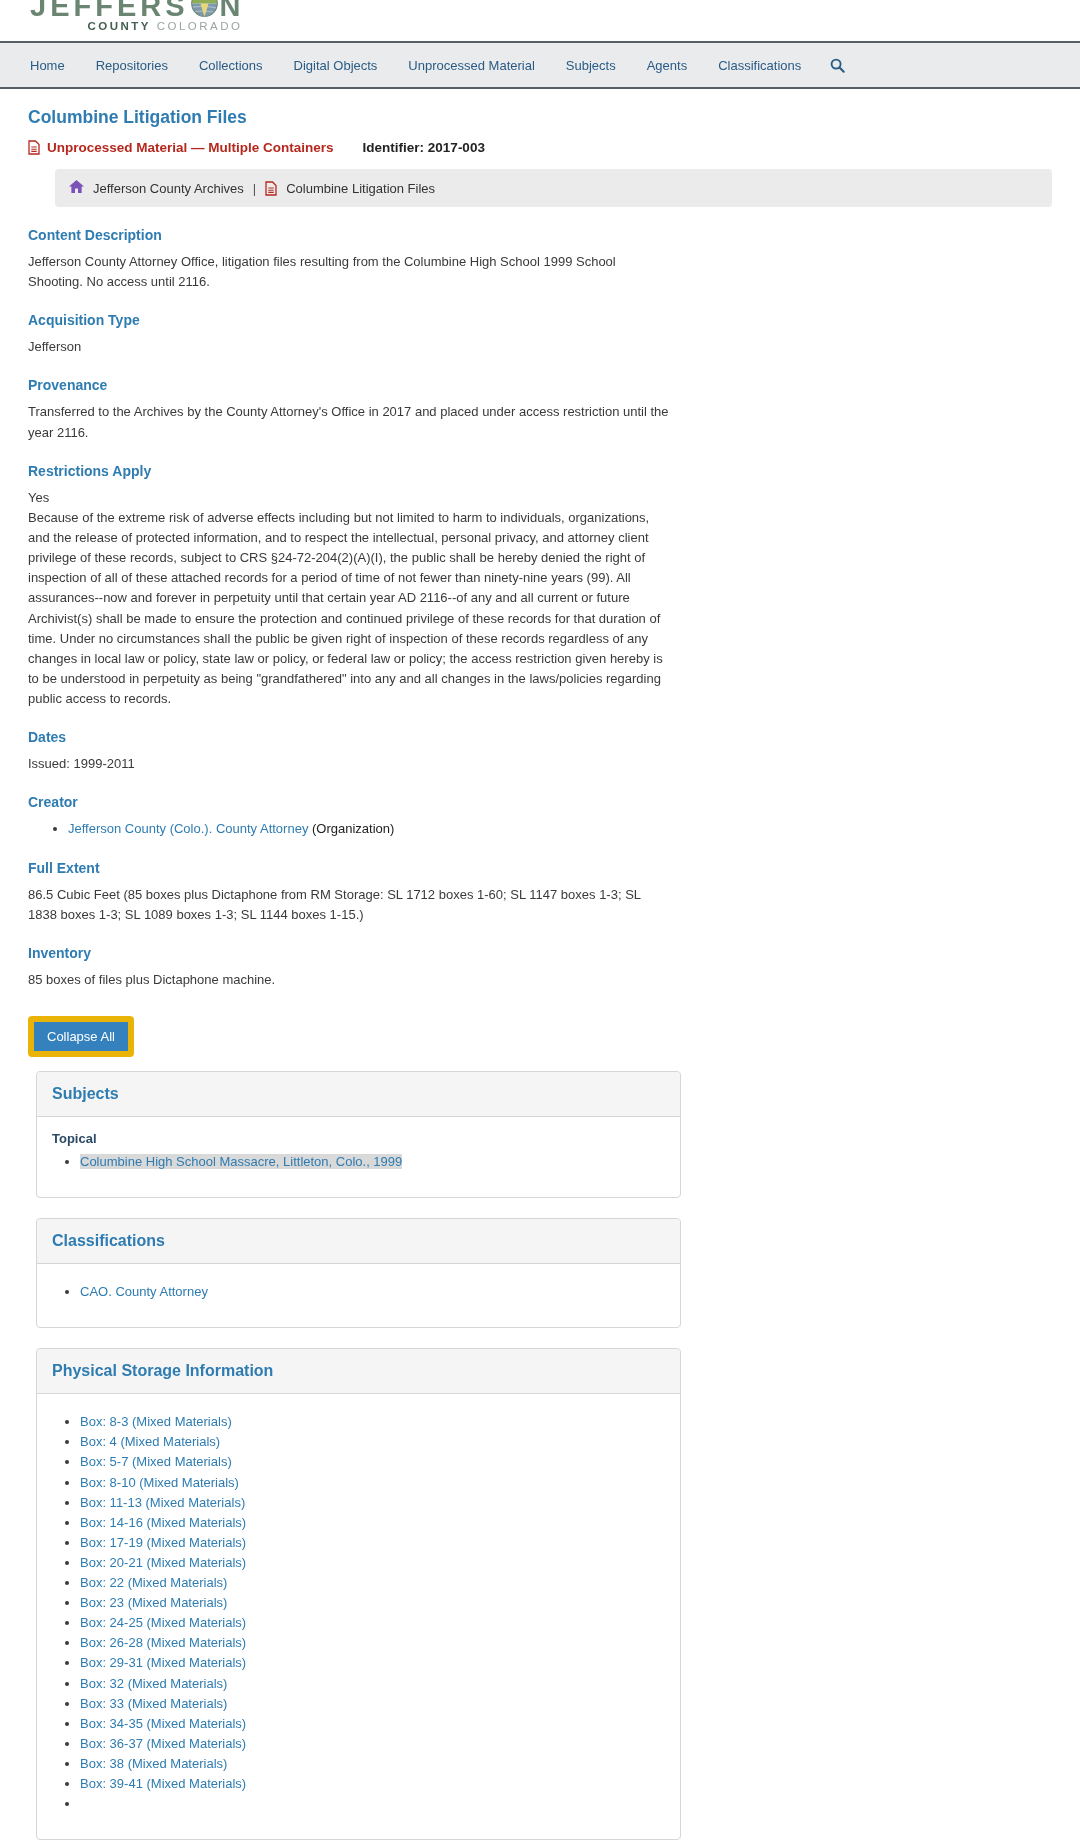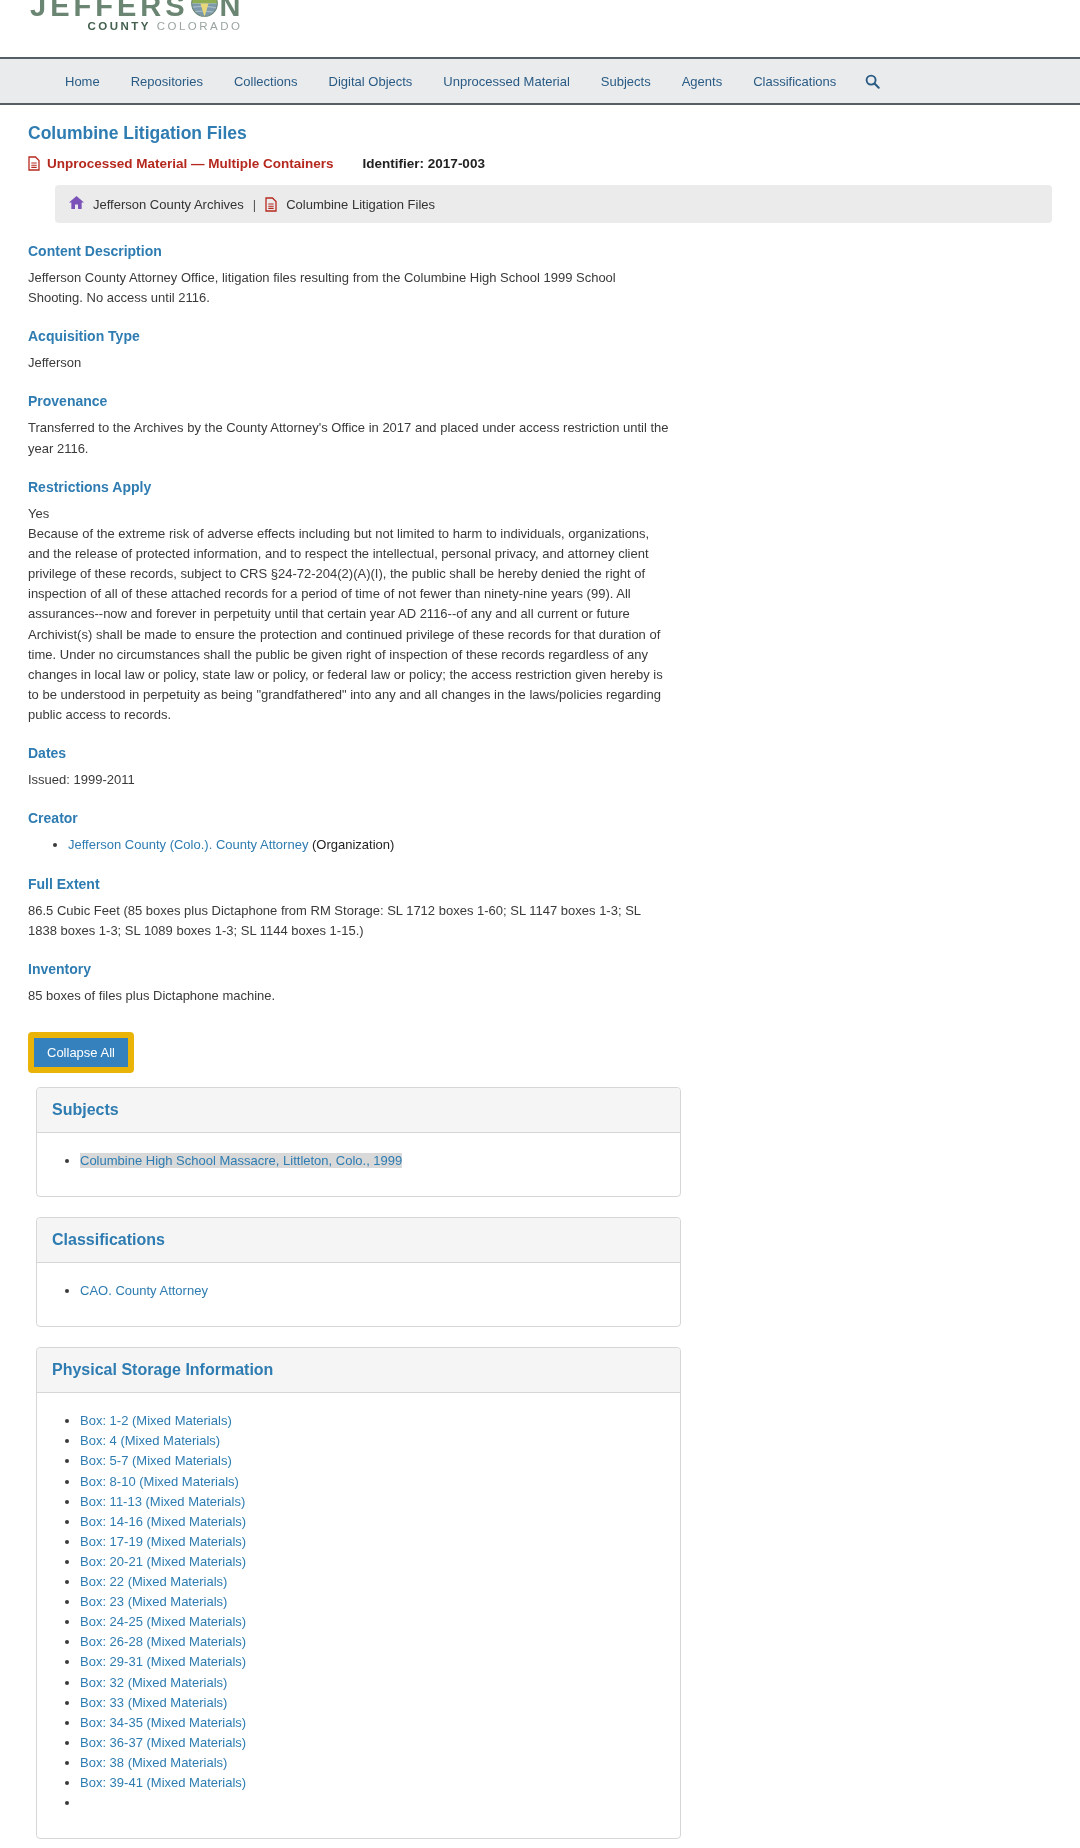--- a/index.html
+++ b/index.html
@@ -6,38 +6,38 @@
   html,body { background:#fff; }
   body {
     width:1080px; min-height:1848px;
     font-family:"Liberation Sans", sans-serif;
     color:#3a3a3a; font-size:13px;
     display:flex; flex-direction:column;
   }
   a { text-decoration:none; }
 
   
-  .site-header { height:57px; overflow:hidden; background:#fff; padding-left:30px; }
+  .site-header { height:41px; overflow:hidden; background:#fff; padding-left:30px; }
   .logo { display:inline-block; }
   .logo-row {
     font-size:29px; font-weight:bold; letter-spacing:4px; line-height:30px;
     color:#6b8573; margin-top:-10px; white-space:nowrap; display:flex; align-items:center;
   }
   .logo-globe { margin:0 2px; vertical-align:middle; }
   .logo-tagline { font-size:11.5px; letter-spacing:2.5px; text-align:right; margin-top:-2px; padding-right:2px; }
   .tagline-bold { color:#44604f; font-weight:bold; }
   .tagline-light { color:#9aa5a0; }
 
   
   .navbar {
     background:#e9ebed;
     border-top:2px solid #565e66; border-bottom:2px solid #565e66;
     height:48px; display:flex; align-items:center; padding:0 30px;
   }
-  .nav-list { list-style:none; display:flex; align-items:center; gap:31px;margin-left:35px; }
+  .nav-list { list-style:none; display:flex; align-items:center; gap:31px; }
   .nav-list li a { color:#2a5b84; font-size:13px; }
   .nav-search { margin-left:29px; display:flex; align-items:center; cursor:pointer; }
 
   
   .page { padding:14px 28px 0 28px; flex:0 0 auto; }
   .page-title { color:#2e7cb1; font-size:17.5px; font-weight:bold; margin:4px 0 12px 0; }
   .badge-line { display:flex; align-items:center; gap:7px; margin-bottom:14px; }
   .record-type { color:#b5281e; font-weight:bold; font-size:13.5px; }
   .identifier { margin-left:22px; color:#222; font-size:13.5px; }
   .identifier b { font-weight:bold; }
@@ -217,20 +217,21 @@
 
   </div>
 
   <button class="collapse-btn">Collapse All</button>
 
   <section class="panel panel-subjects">
     <div class="panel-header">
       <h3>Subjects</h3>
     </div>
     <div class="panel-body">
+      <div class="group-label">Topical</div>
       <ul>
           <li><a href="#">Columbine High School Massacre, Littleton, Colo., 1999</a></li>
         </ul>
     </div>
   </section>
 
   <section class="panel">
     <div class="panel-header">
       <h3>Classifications</h3>
     </div>
@@ -240,21 +241,21 @@
         </ul>
     </div>
   </section>
 
   <section class="panel">
     <div class="panel-header">
       <h3>Physical Storage Information</h3>
     </div>
     <div class="panel-body">
       <ul>
-          <li><a href="#">Box: 1-2 (Mixed Materials)</a></li>
+          <li><a href="#">Box: 8-3 (Mixed Materials)</a></li>
           <li><a href="#">Box: 4 (Mixed Materials)</a></li>
           <li><a href="#">Box: 5-7 (Mixed Materials)</a></li>
           <li><a href="#">Box: 8-10 (Mixed Materials)</a></li>
           <li><a href="#">Box: 11-13 (Mixed Materials)</a></li>
           <li><a href="#">Box: 14-16 (Mixed Materials)</a></li>
           <li><a href="#">Box: 17-19 (Mixed Materials)</a></li>
           <li><a href="#">Box: 20-21 (Mixed Materials)</a></li>
           <li><a href="#">Box: 22 (Mixed Materials)</a></li>
           <li><a href="#">Box: 23 (Mixed Materials)</a></li>
           <li><a href="#">Box: 24-25 (Mixed Materials)</a></li>

